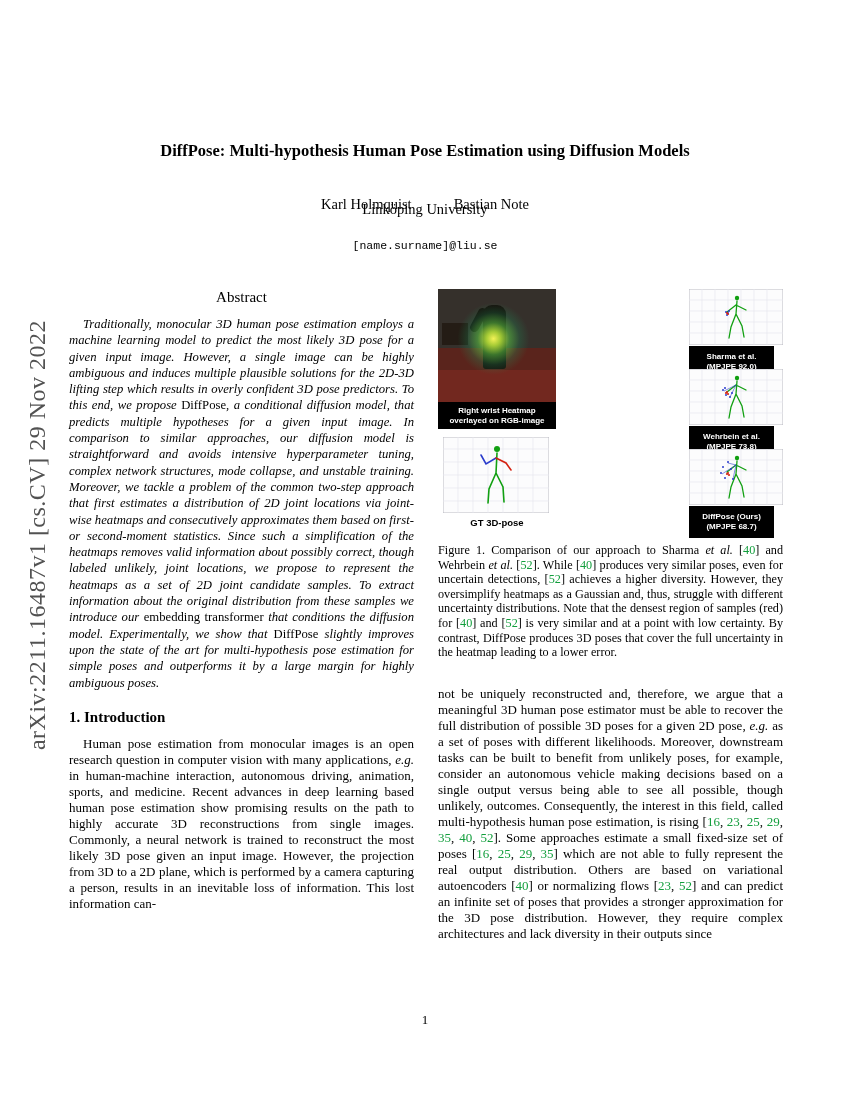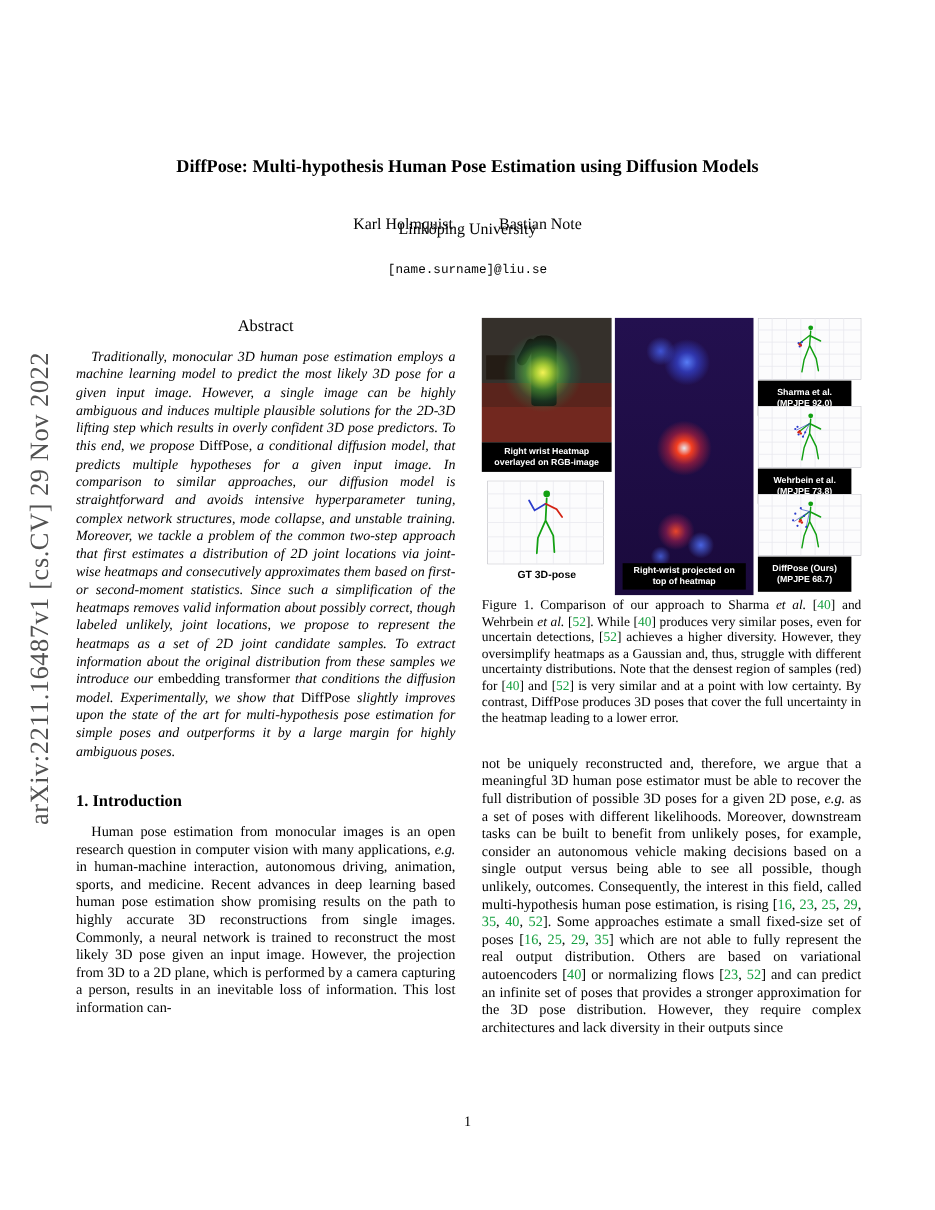--- a/index.html
+++ b/index.html
@@ -29,21 +29,21 @@
   }
   .columns {
     position: absolute; top: 289px; left: 69px; width: 714px;
     display: grid; grid-template-columns: 345px 345px; column-gap: 24px;
   }
   .abstract-heading { text-align: center; font-weight: normal; font-size: 15px; margin-bottom: 10px; }
   .abstract-text {
     font-style: italic; font-size: 12.7px; line-height: 16.3px;
     text-align: justify; text-indent: 14px; hyphens: auto;
   }
-  .section-heading { font-size: 15px; font-weight: bold; margin-top: 30px; margin-bottom: 10px; }
+  .section-heading { font-size: 15px; font-weight: bold; margin-top: 18px; margin-bottom: 10px; }
   .body-text { font-size: 13px; line-height: 16px; text-align: justify; hyphens: auto; }
   .indent { text-indent: 14px; }
   .caption { font-size: 12.2px; line-height: 14.6px; text-align: justify; margin-top: 2px; hyphens: auto; }
   .col-right .body-text { margin-top: 26px; }
 
   
   .fig { position: relative; width: 345px; height: 252px; font-family: "Liberation Sans", sans-serif; }
   .fig-label {
     position: absolute; background: #000; color: #fff; font-weight: bold;
     font-size: 8px; line-height: 1.25; text-align: center;
@@ -130,23 +130,20 @@
             <g stroke-width="1.6" fill="none" stroke-linecap="round">
               <path stroke="#12a012" d="M54 16 L53 36 M53 36 L46 52 L45 66 M53 36 L60 50 L61 65"></path>
               <path stroke="#2b3ccc" d="M53 21 L43 27 L38 18"></path>
               <path stroke="#d42313" d="M53 21 L63 26 L68 33"></path>
             </g>
             <circle cx="54" cy="12" r="3" fill="#12a012"></circle>
           </svg>
         </div>
         <div class="gt-label">GT 3D-pose</div>
 
-        <div class="heatmap-panel">
-          <div class="fig-label heatmap-label">Right-wrist projected on top of heatmap</div>
-        </div>
 
         <div class="mini-plot mp1">
           <svg viewBox="0 0 94 56" width="94" height="56">
             <rect width="94" height="56" fill="#fcfcfd" stroke="#b5b5bd" stroke-width="0.9"></rect>
             <path d="M0 11h94M0 22h94M0 33h94M0 44h94M13 0v56M26 0v56M39 0v56M52 0v56M65 0v56M78 0v56" stroke="#e7e7ee" stroke-width="0.7" fill="none"></path>
             <g stroke="#12a012" stroke-width="1.3" fill="none" stroke-linecap="round">
               <path d="M48 12 L47 25 M47 16 L38 23 M47 16 L57 21 M47 25 L42 38 L40 49 M47 25 L53 37 L55 48"></path>
             </g>
             <circle cx="48" cy="9" r="2.2" fill="#12a012"></circle>
             <g fill="#2b3ccc">

